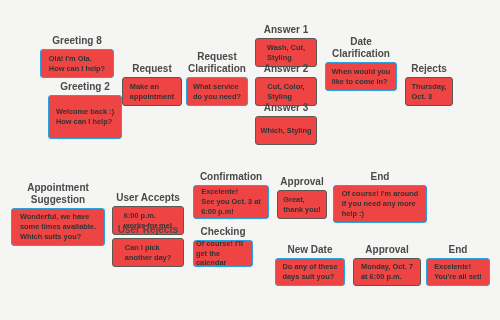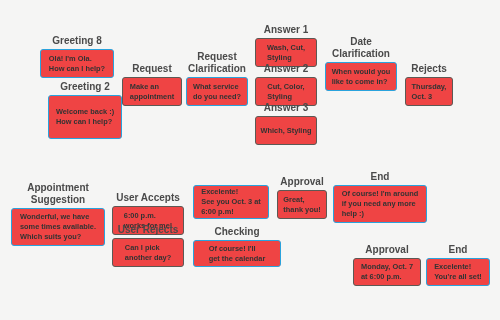--- a/index.html
+++ b/index.html
@@ -109,33 +109,38 @@
     </div>
     <div class="node gray" style="left: 112px; top: 190px; width: 72px; height: 29px; margin-top: 16px;">
       <div class="node-label">User Accepts</div>
       <div class="node-box">6:00 p.m.<br>works for me!</div>
     </div>
     <div class="node gray" style="left: 112px; top: 238px; width: 72px; height: 29px;">
       <div class="node-label">User Rejects</div>
       <div class="node-box">Can I pick<br>another day?</div>
     </div>
     <div class="node blue" style="left: 193px; top: 185px; width: 76px; height: 34px;">
+      <div class="node-label">Confirmation</div>
       <div class="node-box">Excelente!<br>See you Oct. 3 at<br>6:00 p.m!</div>
     </div>
-    <div class="node blue" style="left: 193px; top: 240px; width: 88px; height: 27px;">
+    <div class="node blue" style="left: 193px; top: 240px; width: 60px; height: 27px;">
       <div class="node-label">Checking</div>
       <div class="node-box">Of course! I'll<br>get the calendar</div>
     </div>
     <div class="node gray" style="left: 277px; top: 190px; width: 50px; height: 29px;">
       <div class="node-label">Approval</div>
       <div class="node-box">Great,<br>thank you!</div>
     </div>
     <div class="node blue" style="left: 333px; top: 185px; width: 94px; height: 38px;">
       <div class="node-label">End</div>
       <div class="node-box">Of course! I'm around<br>if you need any more<br>help :)</div>
+    </div>
+    <div class="node blue" style="left: 275px; top: 258px; width: 70px; height: 28px;">
+      <div class="node-label">New Date</div>
+      <div class="node-box">Do any of these<br>days suit you?</div>
     </div>
     <div class="node gray" style="left: 353px; top: 258px; width: 68px; height: 28px;">
       <div class="node-label">Approval</div>
       <div class="node-box">Monday, Oct. 7<br>at 6:00 p.m.</div>
     </div>
     <div class="node blue" style="left: 426px; top: 258px; width: 64px; height: 28px;">
       <div class="node-label">End</div>
       <div class="node-box">Excelente!<br>You're all set!</div>
     </div>
   </div>

